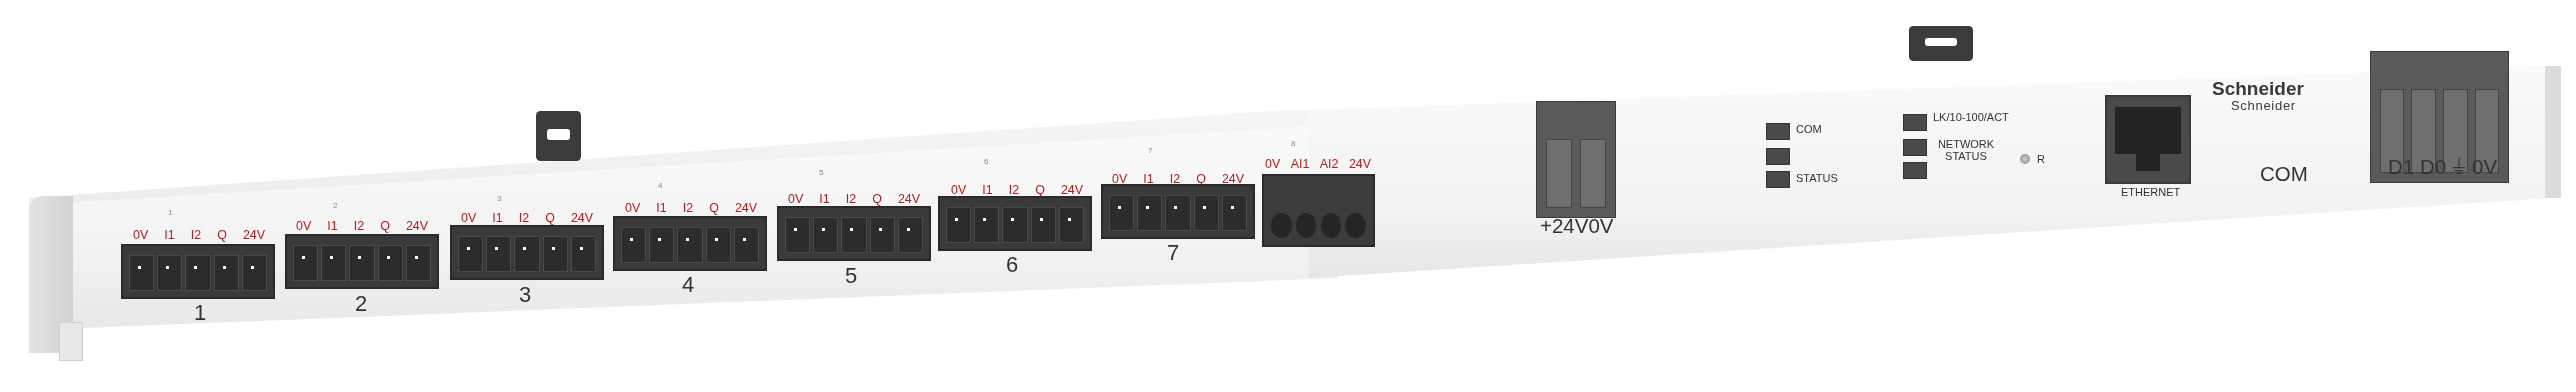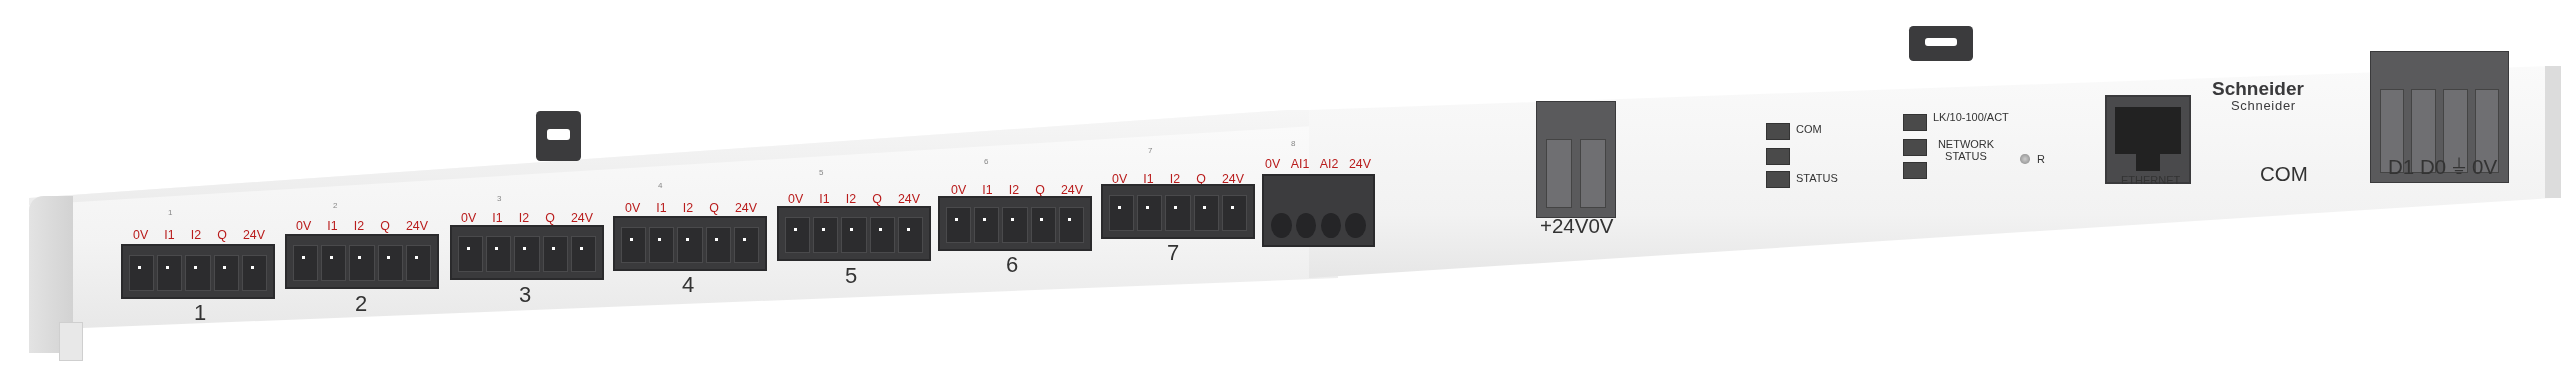--- a/index.html
+++ b/index.html
@@ -217,21 +217,21 @@
 
   <div class="led" style="left:1903px;top:114px;"></div>
   <span class="led-label" style="left:1933px;top:112px;">LK/10-100/ACT</span>
   <div class="led" style="left:1903px;top:139px;"></div>
   <span class="led-label" style="left:1933px;top:139px;width:66px;text-align:center;">NETWORK STATUS</span>
   <div class="led" style="left:1903px;top:162px;"></div>
   <div class="reset" style="left:2020px;top:154px;"></div>
   <span class="led-label" style="left:2037px;top:154px;">R</span>
 
   <div class="rj45" style="left:2105px;top:95px;width:86px;height:89px;"></div>
-  <span class="led-label" style="left:2121px;top:175px;">ETHERNET</span>
+  <span class="led-label" style="left:2121px;top:187px;">ETHERNET</span>
 
   <div class="logo" style="left:2212px;top:79px;">
     <span class="s1">Schneider</span>
     <span class="s2">Schneider</span>
   </div>
 
   <div class="screw" style="left:2370px;top:51px;width:139px;height:132px;">
     <div class="slot"></div>
       <div class="slot"></div>
       <div class="slot"></div>

